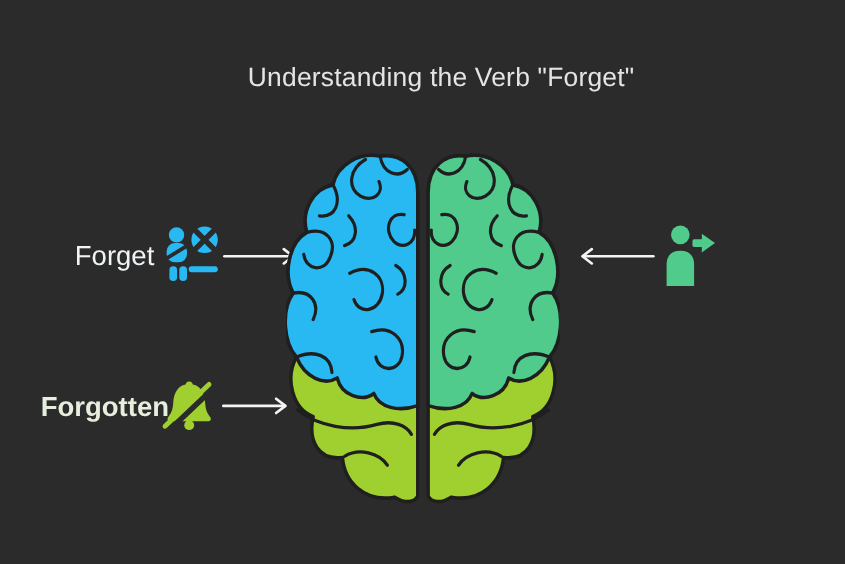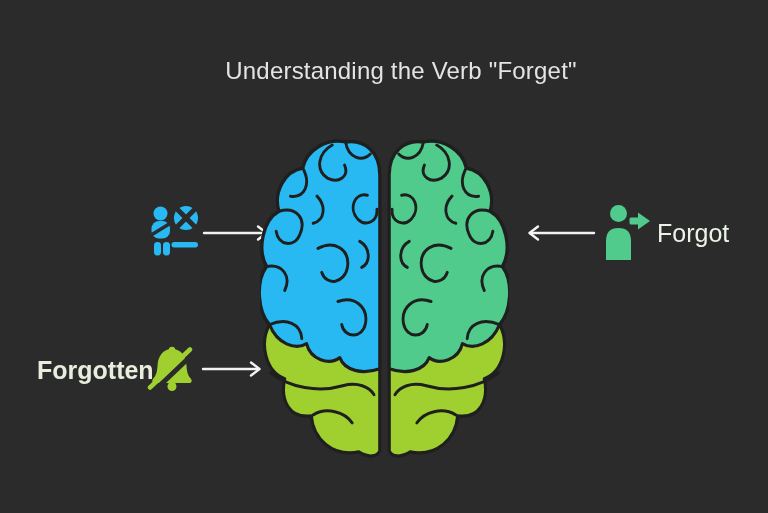--- a/index.html
+++ b/index.html
@@ -27,20 +27,21 @@
   .ic-lime{fill:var(--color-lime,#9fd02f);}
   .bg-stroke{stroke:var(--color-background,#2b2b2b);fill:none;stroke-linecap:round;}
 </style>
 </head>
 <body>
 
 <div class="canvas">
 
   <div class="title">Understanding the Verb "Forget"</div>
 
+  <div class="label label-forget">Forget</div>
 
   <svg class="abs" style="left:146px;top:205px" width="54" height="54" viewBox="0 0 54 54">
     <circle class="ic-blue" cx="14.5" cy="8.5" r="7"></circle>
     <rect class="ic-blue" x="5.5" y="16" width="18.5" height="17.5" rx="7.5"></rect>
     <line class="bg-stroke" x1="2" y1="32" x2="28" y2="16" stroke-width="3.5"></line>
     <rect class="ic-blue" x="8" y="37" width="7" height="13.5" rx="3.4"></rect>
     <rect class="ic-blue" x="17" y="37" width="7" height="13.5" rx="3.4"></rect>
     <rect class="ic-blue" x="25.5" y="37" width="26.5" height="5.5" rx="2.7"></rect>
     <circle class="ic-blue" cx="40" cy="13" r="12"></circle>
     <line class="bg-stroke" x1="32" y1="5" x2="48" y2="21" stroke-width="5"></line>
@@ -72,21 +73,20 @@
     <polyline class="arrow-line" points="14,2.5 5.5,9 14,15.5"></polyline>
   </svg>
 
   <svg class="abs" style="left:599px;top:203px" width="52" height="57" viewBox="0 0 52 57">
     <circle class="ic-green" cx="19.5" cy="10.5" r="8.5"></circle>
     <path class="ic-green" d="M7 57 V38 Q7 25 19.5 25 Q32 25 32 38 V57 Z"></path>
     <rect class="ic-green" x="30.5" y="14.5" width="10" height="7" rx="1.5"></rect>
     <polygon class="ic-green" points="39,9.5 51,18 39,26.5"></polygon>
   </svg>
 
-  <div class="label label-forgot">Forgot</div>
 
   <svg class="abs" style="left:260px;top:136px" width="249" height="327" viewBox="0 0 524 652" preserveAspectRatio="none">
     <defs>
       <g id="hemisphere">
 
         <path class="hemi-lobe" d="M252 78
           C252 30 218 6 180 12
           C140 4 98 28 90 64
           C52 70 28 112 40 150
           C6 168 -6 226 14 260

